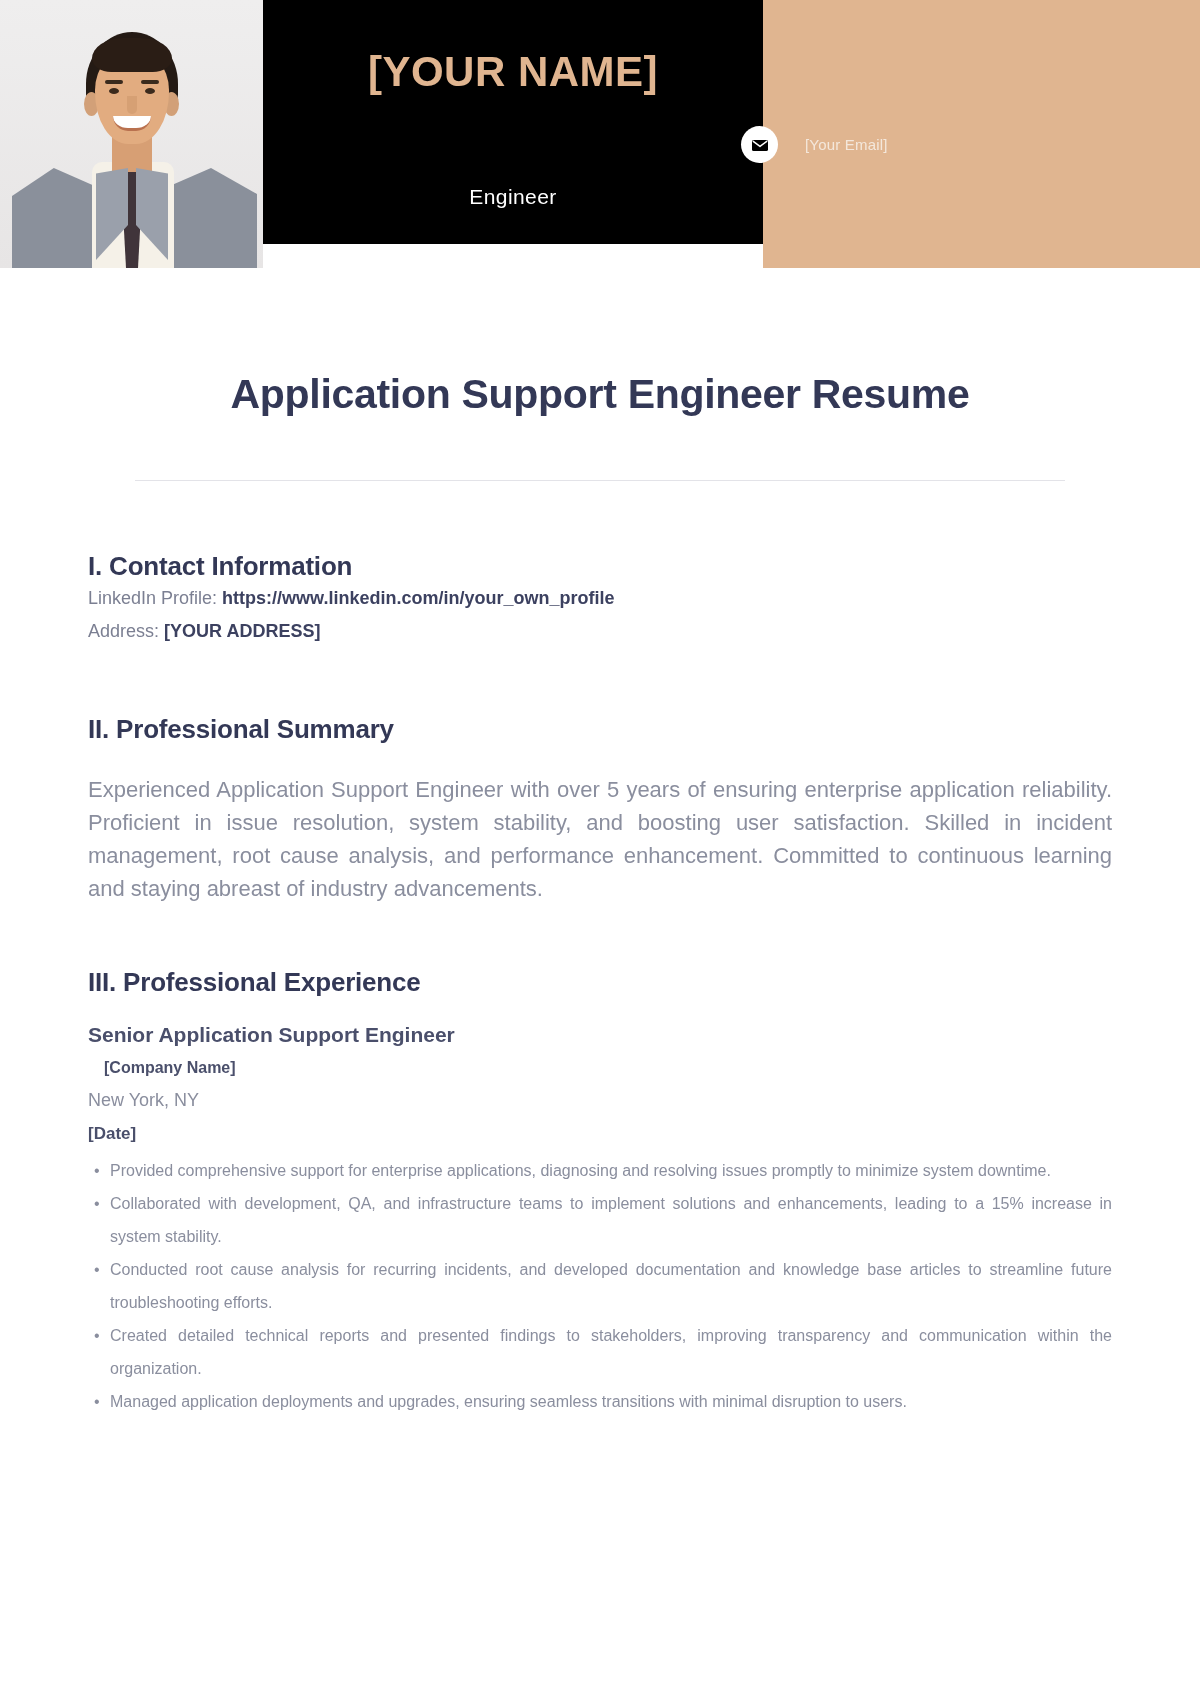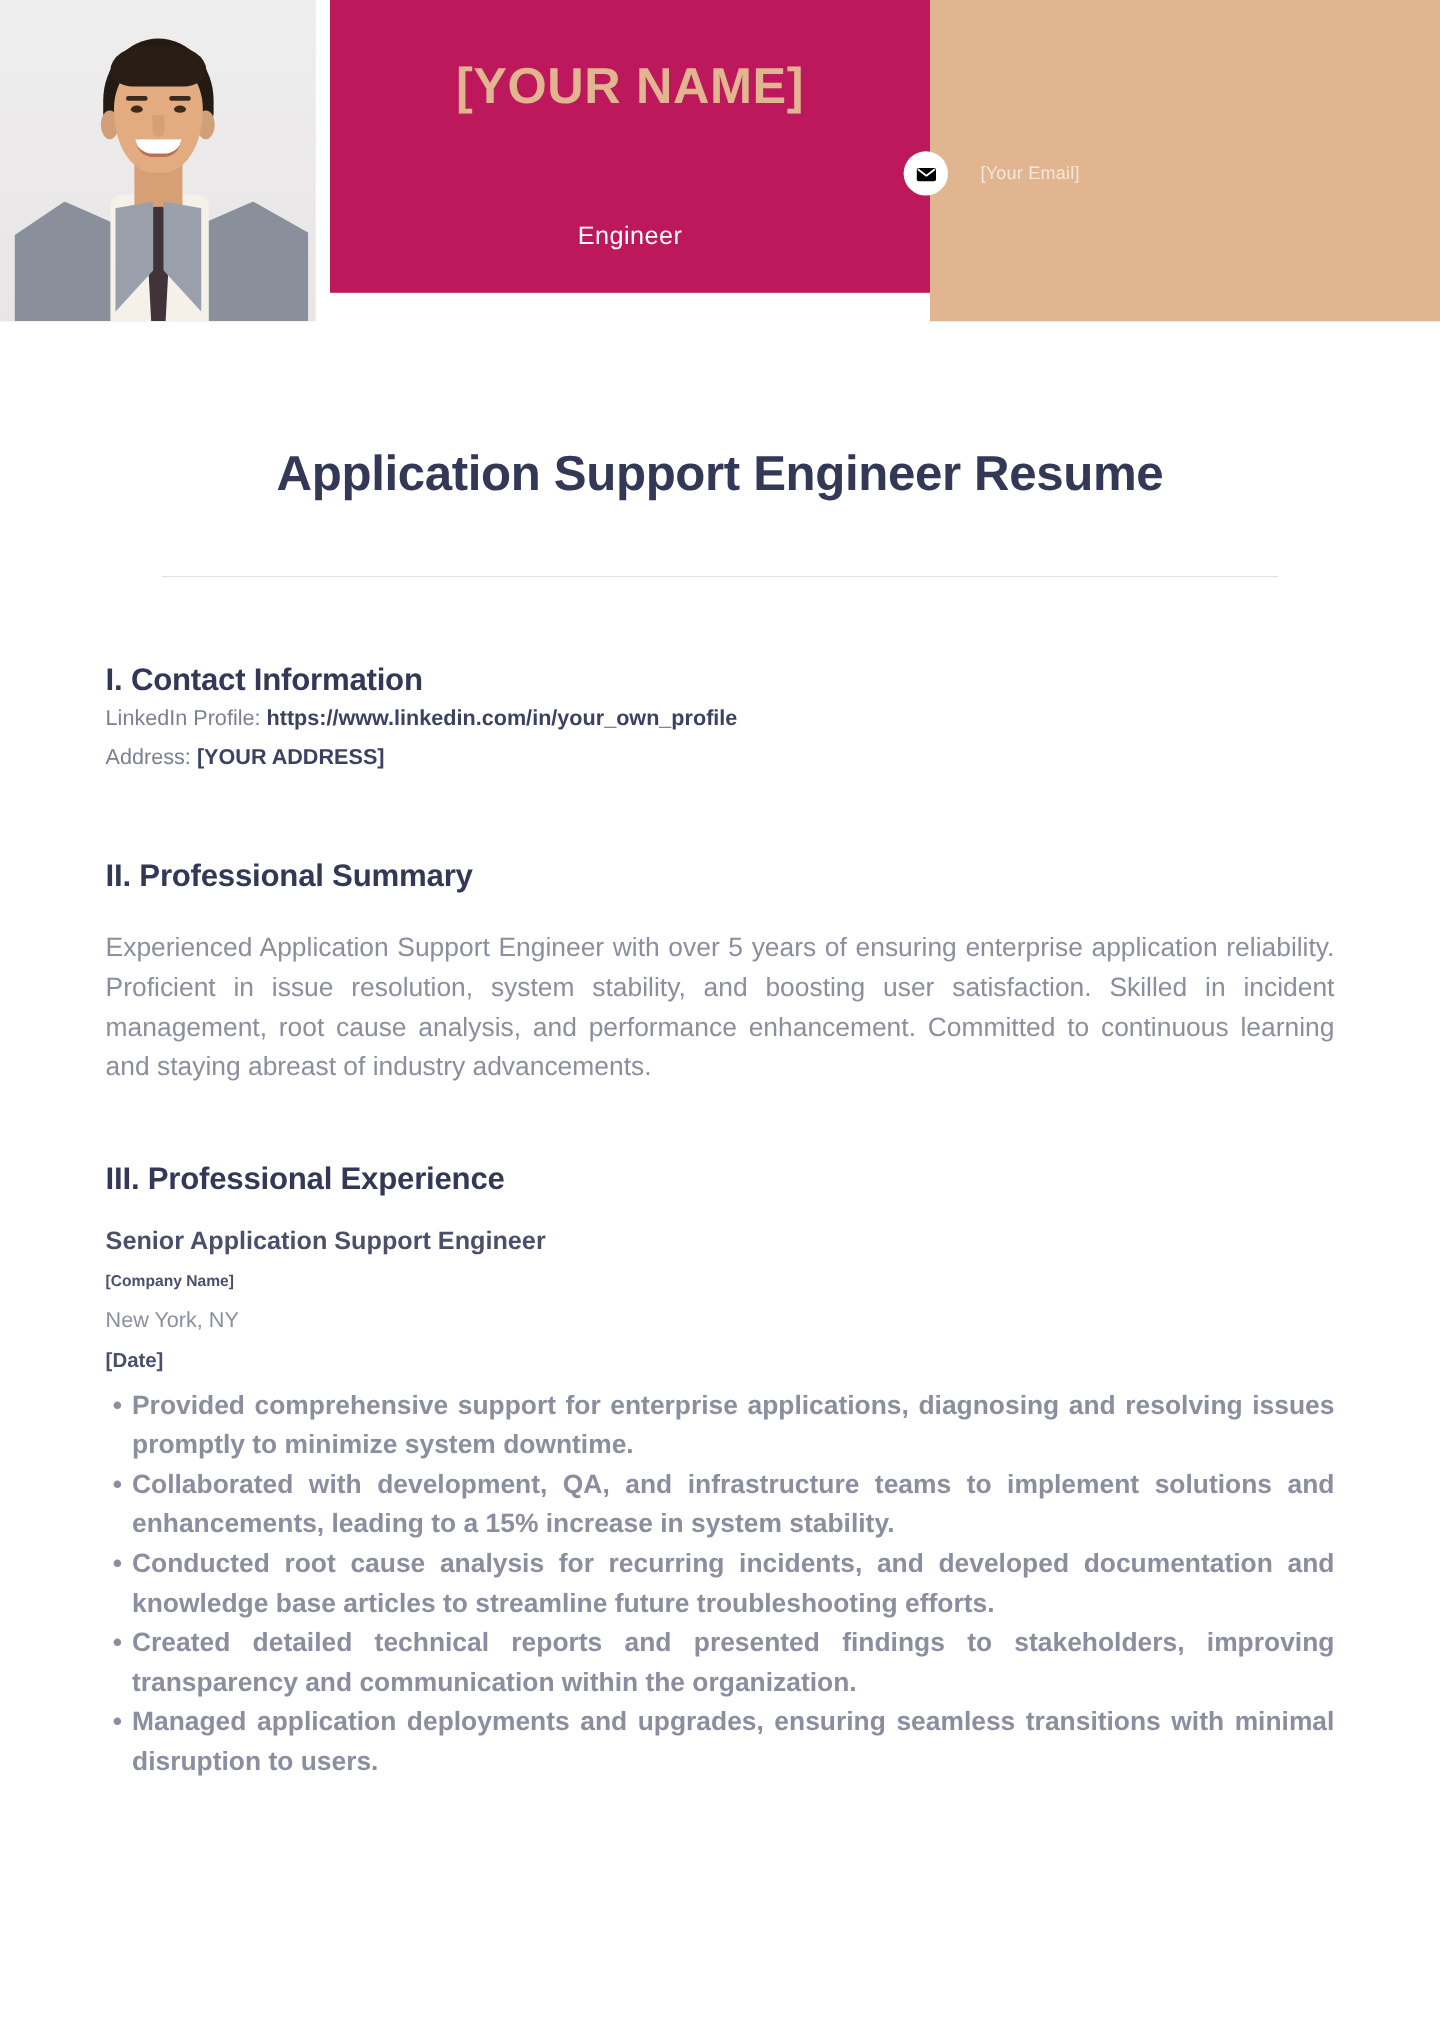--- a/index.html
+++ b/index.html
@@ -145,23 +145,22 @@
     left: 136px; top: 168px;
     width: 32px; height: 92px;
     background: #9aa0ab;
     clip-path: polygon(0 0, 100% 6%, 100% 100%, 0 62%);
   }
 
   .name-pane {
     flex: 0 0 500px;
     width: 500px;
     height: 244px;
-    background: #be185d;
+    background: #000000;
     position: relative;
-    margin-left: 12px;
   }
 
   .person-name {
     position: absolute;
     top: 49px;
     left: 0; right: 0;
     text-align: center;
     color: #e0b590;
     font-size: 42px;
     font-weight: 700;
@@ -273,24 +272,25 @@
   }
 
   .job-title {
     margin-top: 20px;
     font-size: 21px;
     font-weight: 700;
     color: #4a4f6b;
     line-height: 33px;
   }
   .job-company {
-    font-size: 13px;
+    font-size: 16px;
     font-weight: 700;
     color: #4a4f6b;
     line-height: 33px;
+    margin-left: 16px;
   }
   .job-location {
     font-size: 18px;
     font-weight: 400;
     color: #8a8e9e;
     line-height: 33px;
   }
   .job-date {
     font-size: 17px;
     font-weight: 700;
@@ -298,25 +298,25 @@
     line-height: 33px;
   }
 
   .bullets {
     margin-top: 4px;
     list-style: none;
   }
   .bullets li {
     position: relative;
     padding-left: 22px;
-    font-size: 22px;
+    font-size: 16px;
     line-height: 33px;
     color: #8a8e9e;
     text-align: justify;
-    font-weight: 700;
+    font-weight: 400;
   }
   .bullets li::before {
     content: "•";
     position: absolute;
     left: 6px;
     top: 0;
     color: #8a8e9e;
   }
 </style>
 </head>

